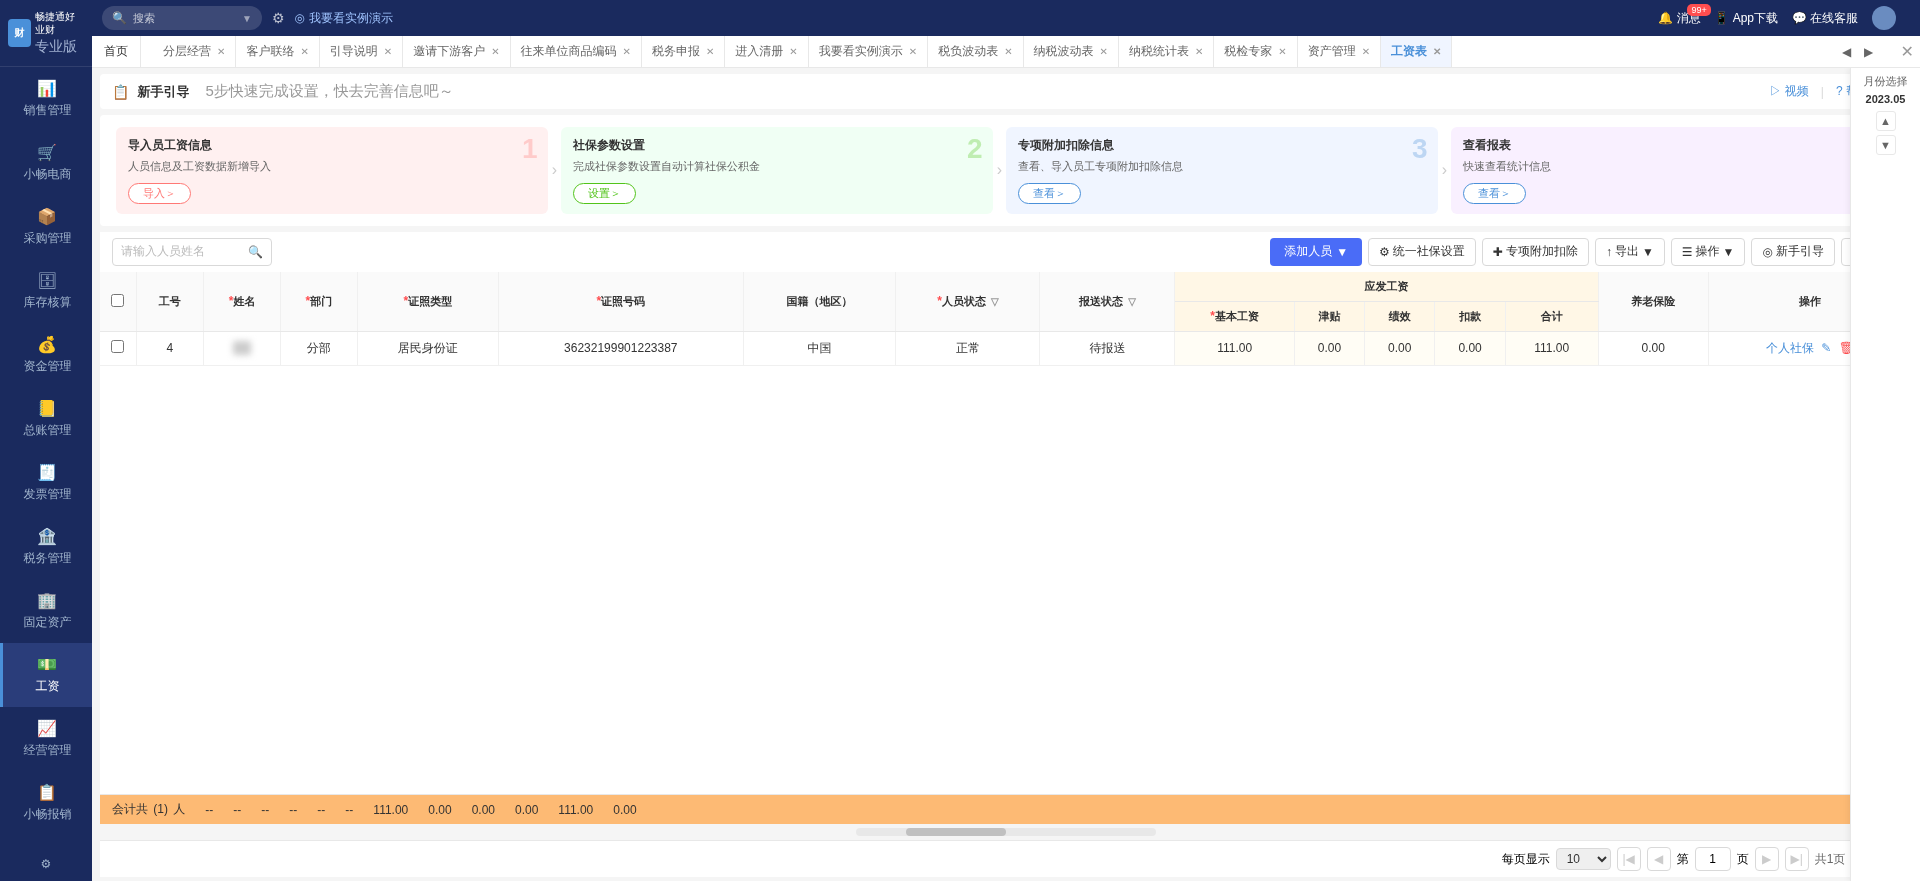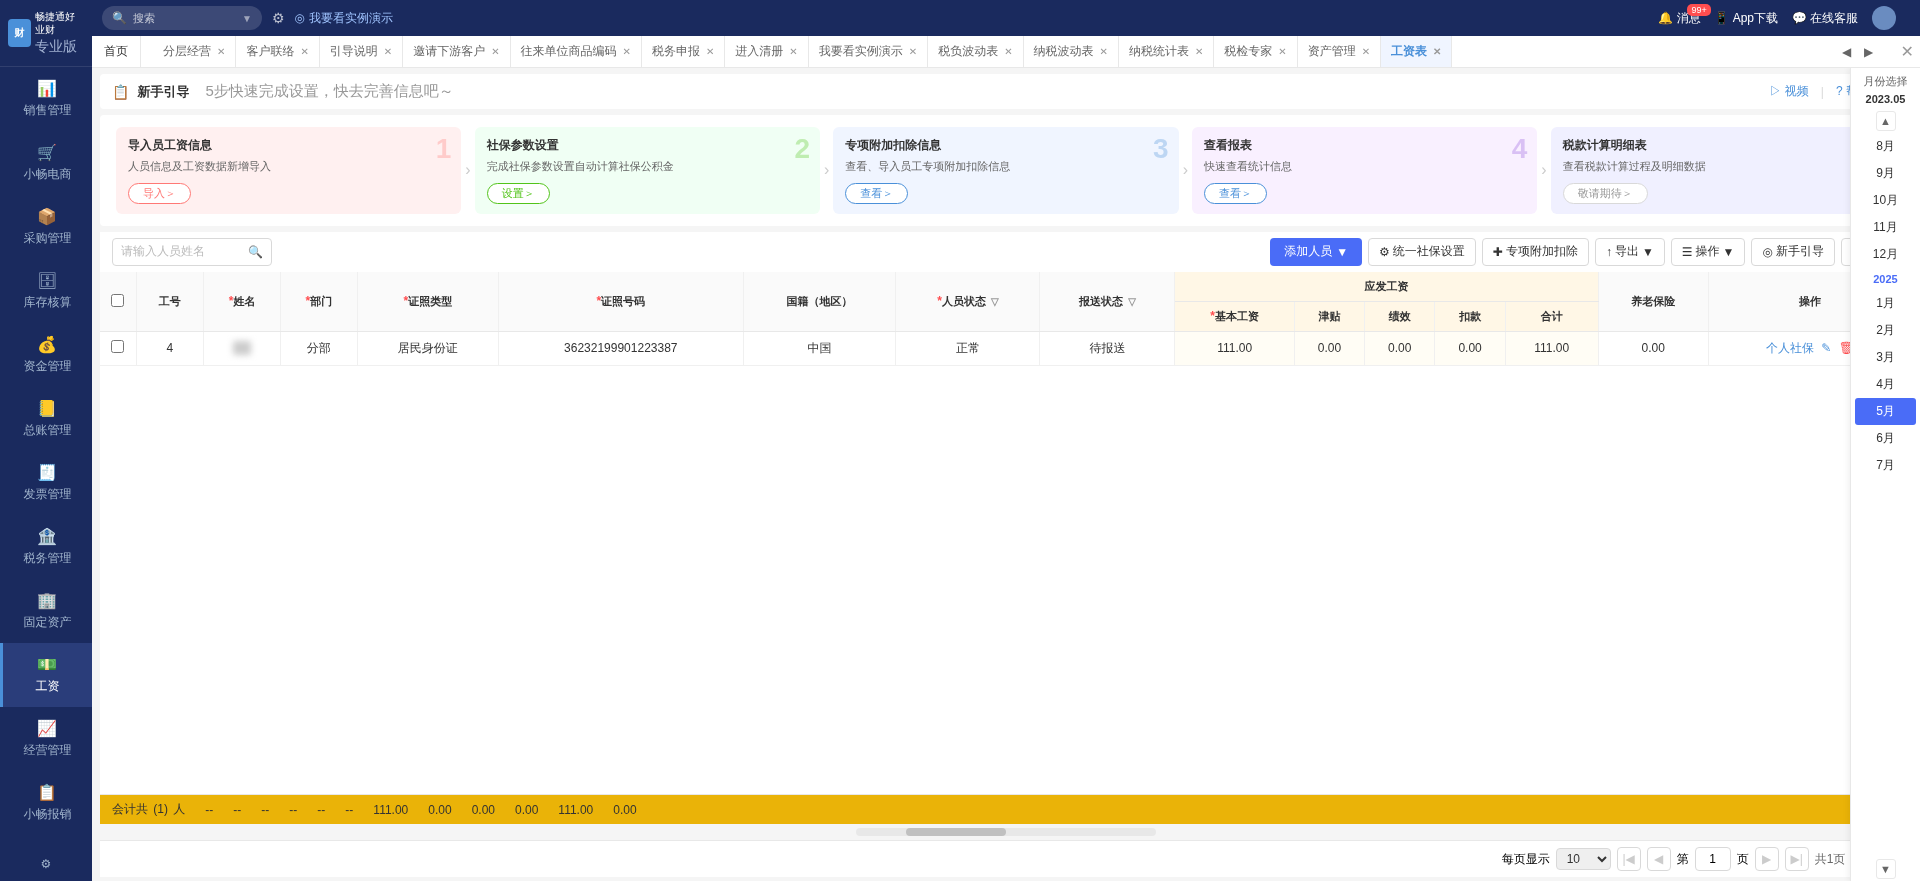--- a/index.html
+++ b/index.html
@@ -94,21 +94,21 @@
     thead th.wages-bg { background: #fff7e6; }
     tbody tr { border-bottom: 1px solid #f0f0f0; }
     tbody td { padding: 8px 6px; text-align: center; font-size: 12px; color: #333; border-right: 1px solid #f0f0f0; white-space: nowrap; }
     tbody td.wages-bg { background: #fffdf5; }
     .checkbox-col { width: 36px; }
     .action-link { color: #4a90d9; cursor: pointer; margin: 0 2px; font-size: 12px; }
     .action-del { color: #ff4d4f; cursor: pointer; margin: 0 2px; font-size: 12px; }
     .filter-icon { color: #999; cursor: pointer; font-size: 10px; margin-left: 2px; }
 
     
-    .table-footer { background: #eab308; margin: 0 8px; padding: 6px 12px; display: flex; align-items: center; border-top: 1px solid #e8e8e8; }
+    .table-footer { background: #fdba74; margin: 0 8px; padding: 6px 12px; display: flex; align-items: center; border-top: 1px solid #e8e8e8; }
     .footer-summary { display: flex; align-items: center; gap: 20px; color: #333; font-size: 12px; }
 
     
     .pagination { background: white; margin: 0 8px 4px; padding: 6px 12px; display: flex; align-items: center; justify-content: flex-end; gap: 6px; border-top: 1px solid #e8e8e8; }
     .page-size-select { border: 1px solid #d9d9d9; border-radius: 4px; padding: 2px 6px; font-size: 12px; color: #333; cursor: pointer; }
     .page-btn { width: 24px; height: 24px; border: 1px solid #d9d9d9; border-radius: 4px; display: flex; align-items: center; justify-content: center; cursor: pointer; color: #333; font-size: 12px; background: white; }
     .page-btn.disabled { color: #ccc; cursor: default; }
     .page-input { border: 1px solid #d9d9d9; border-radius: 4px; width: 36px; height: 24px; text-align: center; font-size: 12px; }
     .page-info { color: #666; font-size: 12px; }
 
@@ -346,28 +346,20 @@
         <div class="step-arrow">›</div>
         <div class="step-item purple">
     <span class="step-number purple">4</span>
     <div class="step-title">查看报表</div>
     <div class="step-desc">快速查看统计信息</div>
     <div class="step-btn">
       <button class="btn-blue">查看＞</button>
     </div>
   </div>
         <div class="step-arrow">›</div>
-        <div class="step-item lavender">
-    <span class="step-number lavender">5</span>
-    <div class="step-title">税款计算明细表</div>
-    <div class="step-desc">查看税款计算过程及明细数据</div>
-    <div class="step-btn">
-      <button class="btn-gray">敬请期待＞</button>
-    </div>
-  </div>
       </div>
 
     <div class="toolbar">
       <div class="search-input">
         <span style="color:#bbb;">请输入人员姓名</span>
         <span style="margin-left:auto;">🔍</span>
       </div>
       <div class="toolbar-right">
         <button class="btn-primary">
           <span>添加人员</span>
@@ -503,32 +495,17 @@
       <span>页</span>
       <div class="page-btn disabled">▶</div>
       <div class="page-btn disabled">▶|</div>
       <span class="page-info">共1页，1条记录</span>
     </div>
 
     <div class="month-panel">
       <div class="month-panel-title">月份选择</div>
       <div class="month-panel-year">2023.05</div>
       <div class="month-nav">▲</div>
-      <div class="month-list" id="month-list">
-          <div class="month-item">8月</div>
-          <div class="month-item">9月</div>
-          <div class="month-item">10月</div>
-          <div class="month-item">11月</div>
-          <div class="month-item">12月</div>
-          <div class="month-item year-header">2025</div>
-          <div class="month-item">1月</div>
-          <div class="month-item">2月</div>
-          <div class="month-item">3月</div>
-          <div class="month-item">4月</div>
-          <div class="month-item active">5月</div>
-          <div class="month-item">6月</div>
-          <div class="month-item">7月</div>
-        </div>
       <div class="month-nav">▼</div>
     </div>
 
   </div>
 </div>
 
 </body></html>

